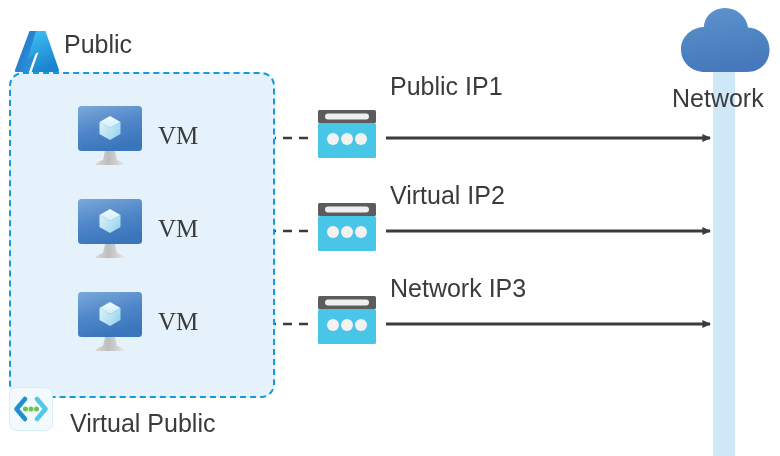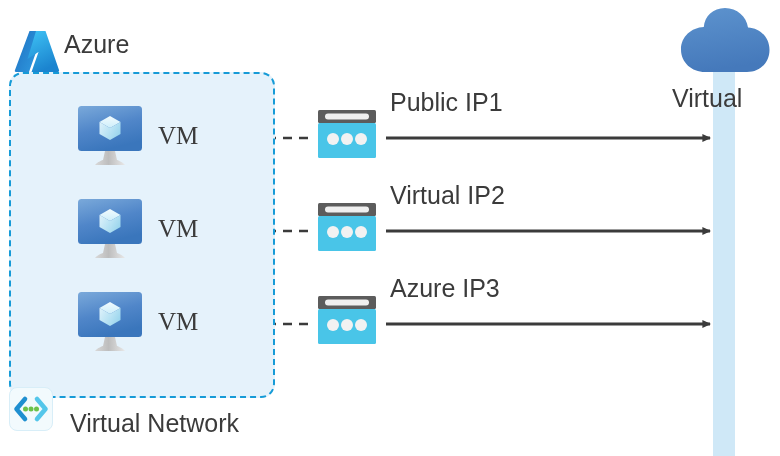--- a/index.html
+++ b/index.html
@@ -101,55 +101,55 @@
   <line x1="219" y1="324" x2="312" y2="324" stroke="#3b3b3b" stroke-width="2.4" stroke-dasharray="9 7"></line>
   <line x1="386" y1="324" x2="710" y2="324" stroke="#3b3b3b" stroke-width="3" marker-end="url(#arrowHead)"></line>
 </svg>
 
 <div id="internet-bar"></div>
 
 <svg id="azure-logo" viewBox="0 0 46 48">
   <path d="M15.5 3 L29.5 3 L15 44 L2 44 C1 44 0.5 43 1 42 Z" fill="url(#gradAzureA)"></path>
   <path d="M22 3 L31.5 3 L45 42 C45.4 43.1 44.8 44 43.7 44 L17.5 44 L24.5 24 L13.5 31 L22 3 Z" fill="url(#gradAzureB)"></path>
 </svg>
-<div class="lbl" id="azure-label">Azure</div>
+<div class="lbl" id="azure-label">Public</div>
 
 <div id="vnet-box"></div>
 
 <div id="vnet-icon">
   <svg viewBox="0 0 42 42" width="42" height="42">
     <path d="M15 11 L6.5 21 L15 31" fill="none" stroke="#1f8fd0" stroke-width="4.6" stroke-linecap="round" stroke-linejoin="round"></path>
     <path d="M27 11 L35.5 21 L27 31" fill="none" stroke="#54c6ea" stroke-width="4.6" stroke-linecap="round" stroke-linejoin="round"></path>
     <circle cx="15.5" cy="21" r="2.5" fill="#6cc24a"></circle>
     <circle cx="21" cy="21" r="2.5" fill="#6cc24a"></circle>
     <circle cx="26.5" cy="21" r="2.5" fill="#6cc24a"></circle>
   </svg>
 </div>
-<div class="lbl" id="vnet-label">Virtual Network</div>
+<div class="lbl" id="vnet-label">Virtual Public</div>
 
 <svg class="vm-icon" style="left:78px;top:106px;" viewBox="0 0 64 62">
   <rect x="0" y="0" width="64" height="45" rx="3.5" fill="url(#gradScreen)"></rect>
   <path d="M27 45 h10 l2 9 c0 0 6 2 8 5 h-30 c2 -3 8 -5 8 -5 z" fill="url(#gradStand)"></path>
   <g transform="translate(32,22)">
     <path d="M0,-12 L10.5,-6 L0,0 L-10.5,-6 Z" fill="url(#gradCubeT)"></path>
     <path d="M-10.5,-6 L0,0 L0,12 L-10.5,6 Z" fill="url(#gradCubeL)"></path>
     <path d="M10.5,-6 L0,0 L0,12 L10.5,6 Z" fill="url(#gradCubeR)"></path>
   </g>
 </svg>
 <div class="lbl vm-label" style="left:158px;top:122px;">VM</div>
 
 <svg class="pip-icon" style="left:318px;top:110px;" viewBox="0 0 58 48">
   <rect x="0" y="0" width="58" height="13" rx="1.5" fill="#5c5c5c"></rect>
   <rect x="7" y="3.5" width="44" height="6" rx="3" fill="#efefef"></rect>
   <rect x="0" y="13" width="58" height="35" rx="1.5" fill="#49c5e8"></rect>
   <circle cx="15" cy="29" r="6" fill="#f2f2f2"></circle>
   <circle cx="29" cy="29" r="6" fill="#f2f2f2"></circle>
   <circle cx="43" cy="29" r="6" fill="#f2f2f2"></circle>
 </svg>
-<div class="lbl pip-label" style="left:390px;top:88px;text-align:right;">Public IP1</div>
+<div class="lbl pip-label" style="left:390px;top:72px;text-align:right;">Public IP1</div>
 
 <svg class="vm-icon" style="left:78px;top:199px;" viewBox="0 0 64 62">
   <rect x="0" y="0" width="64" height="45" rx="3.5" fill="url(#gradScreen)"></rect>
   <path d="M27 45 h10 l2 9 c0 0 6 2 8 5 h-30 c2 -3 8 -5 8 -5 z" fill="url(#gradStand)"></path>
   <g transform="translate(32,22)">
     <path d="M0,-12 L10.5,-6 L0,0 L-10.5,-6 Z" fill="url(#gradCubeT)"></path>
     <path d="M-10.5,-6 L0,0 L0,12 L-10.5,6 Z" fill="url(#gradCubeL)"></path>
     <path d="M10.5,-6 L0,0 L0,12 L10.5,6 Z" fill="url(#gradCubeR)"></path>
   </g>
 </svg>
@@ -177,25 +177,25 @@
 <div class="lbl vm-label" style="left:158px;top:308px;">VM</div>
 
 <svg class="pip-icon" style="left:318px;top:296px;" viewBox="0 0 58 48">
   <rect x="0" y="0" width="58" height="13" rx="1.5" fill="#5c5c5c"></rect>
   <rect x="7" y="3.5" width="44" height="6" rx="3" fill="#efefef"></rect>
   <rect x="0" y="13" width="58" height="35" rx="1.5" fill="#49c5e8"></rect>
   <circle cx="15" cy="29" r="6" fill="#f2f2f2"></circle>
   <circle cx="29" cy="29" r="6" fill="#f2f2f2"></circle>
   <circle cx="43" cy="29" r="6" fill="#f2f2f2"></circle>
 </svg>
-<div class="lbl pip-label" style="left:390px;top:274px;">Azure IP3</div>
+<div class="lbl pip-label" style="left:390px;top:274px;">Network IP3</div>
 
 <svg id="cloud-icon" viewBox="0 0 94 70">
   <path d="M47 2
            C35 2 26.5 10.5 25.8 21
            C13.5 21.6 3 30.5 3 43.5
            C3 56.5 13.8 66 27 66
            L69 66
            C82 66 91.5 56.5 91.5 44
            C91.5 31.5 82.2 22.2 70 21.6
            C68.5 10.5 59 2 47 2 Z" fill="url(#gradCloud)"></path>
 </svg>
-<div class="lbl" id="internet-label">Virtual</div>
+<div class="lbl" id="internet-label">Network</div>
 
 </body></html>

